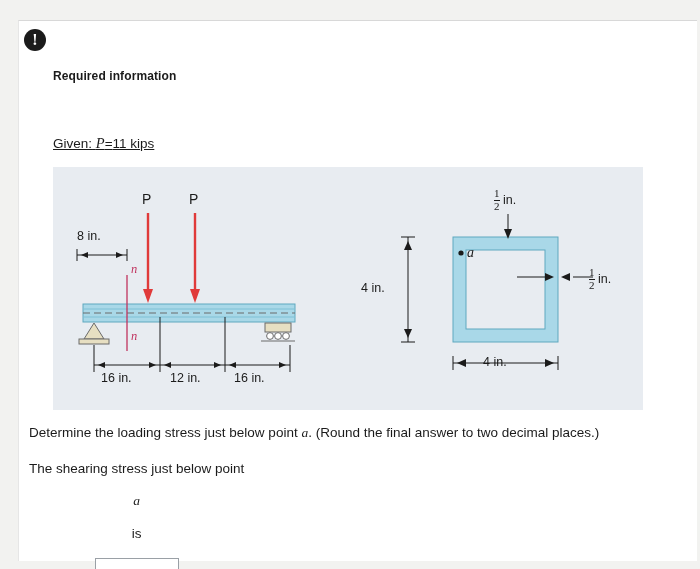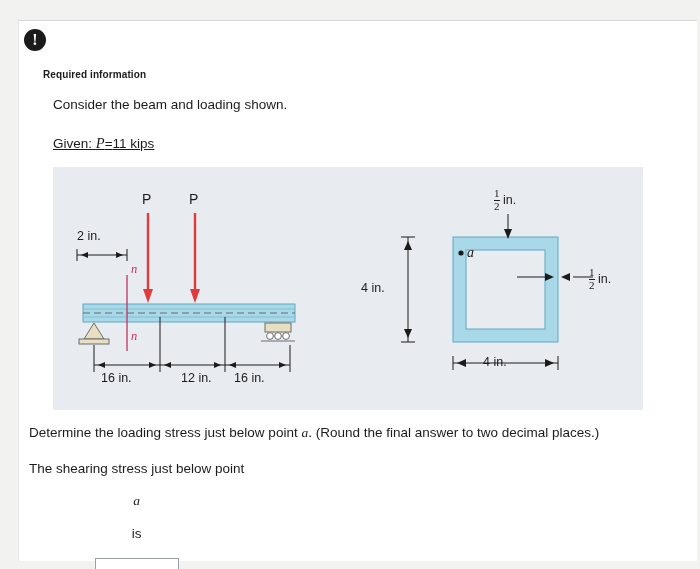--- a/index.html
+++ b/index.html
@@ -35,23 +35,23 @@
     background: #1b1b1b;
     color: #ffffff;
     font-size: 16px;
     font-weight: bold;
     line-height: 22px;
     text-align: center;
     font-family: "Liberation Serif", serif;
   }
   .req-title {
     position: absolute;
-    left: 24px;
+    left: 34px;
     top: 48px;
-    font-size: 10px;
+    font-size: 12px;
     font-weight: bold;
     letter-spacing: .1px;
   }
   .consider {
     position: absolute;
     left: 34px;
     top: 76px;
     font-size: 13.5px;
   }
   .given {
@@ -126,21 +126,20 @@
   }
 </style>
 </head>
 <body>
 
 <div class="page">
 
   <div class="alert-icon">!</div>
 
   <div class="req-title">Required information</div>
-  <div class="consider">Consider the beam and loading shown.</div>
 
   <div class="given">
     <span>Given:</span>
     <i>P</i><span>=</span><span>11 kips</span>
   </div>
 
   <div class="figure">
 
     <svg class="fig-svg" width="590" height="243" viewBox="0 0 590 243">
 
@@ -219,27 +218,27 @@
         <line x1="400" y1="189" x2="400" y2="203"></line>
         <line x1="505" y1="189" x2="505" y2="203"></line>
       </g>
       <polygon points="404,196 413,192 413,200" fill="#1b1b1b"></polygon>
       <polygon points="501,196 492,192 492,200" fill="#1b1b1b"></polygon>
     </svg>
 
     <div class="lbl" style="left:89px; top:24px; font-size:14px;">P</div>
     <div class="lbl" style="left:136px; top:24px; font-size:14px;">P</div>
 
-    <div class="lbl" style="left:24px; top:62px;">2 in.</div>
+    <div class="lbl" style="left:24px; top:62px;">8 in.</div>
 
     <div class="lbl lbl-it pink" style="left:78px; top:95px;">n</div>
     <div class="lbl lbl-it pink" style="left:78px; top:162px;">n</div>
 
     <div class="lbl" style="left:48px; top:204px;">16 in.</div>
-    <div class="lbl" style="left:128px; top:204px;">12 in.</div>
+    <div class="lbl" style="left:117px; top:204px;">12 in.</div>
     <div class="lbl" style="left:181px; top:204px;">16 in.</div>
 
     <div class="lbl" style="left:441px; top:22px;">
       <span class="frac">
         <span class="num">1</span>
         <span class="den">2</span>
       </span>
       <span>in.</span>
     </div>
 

